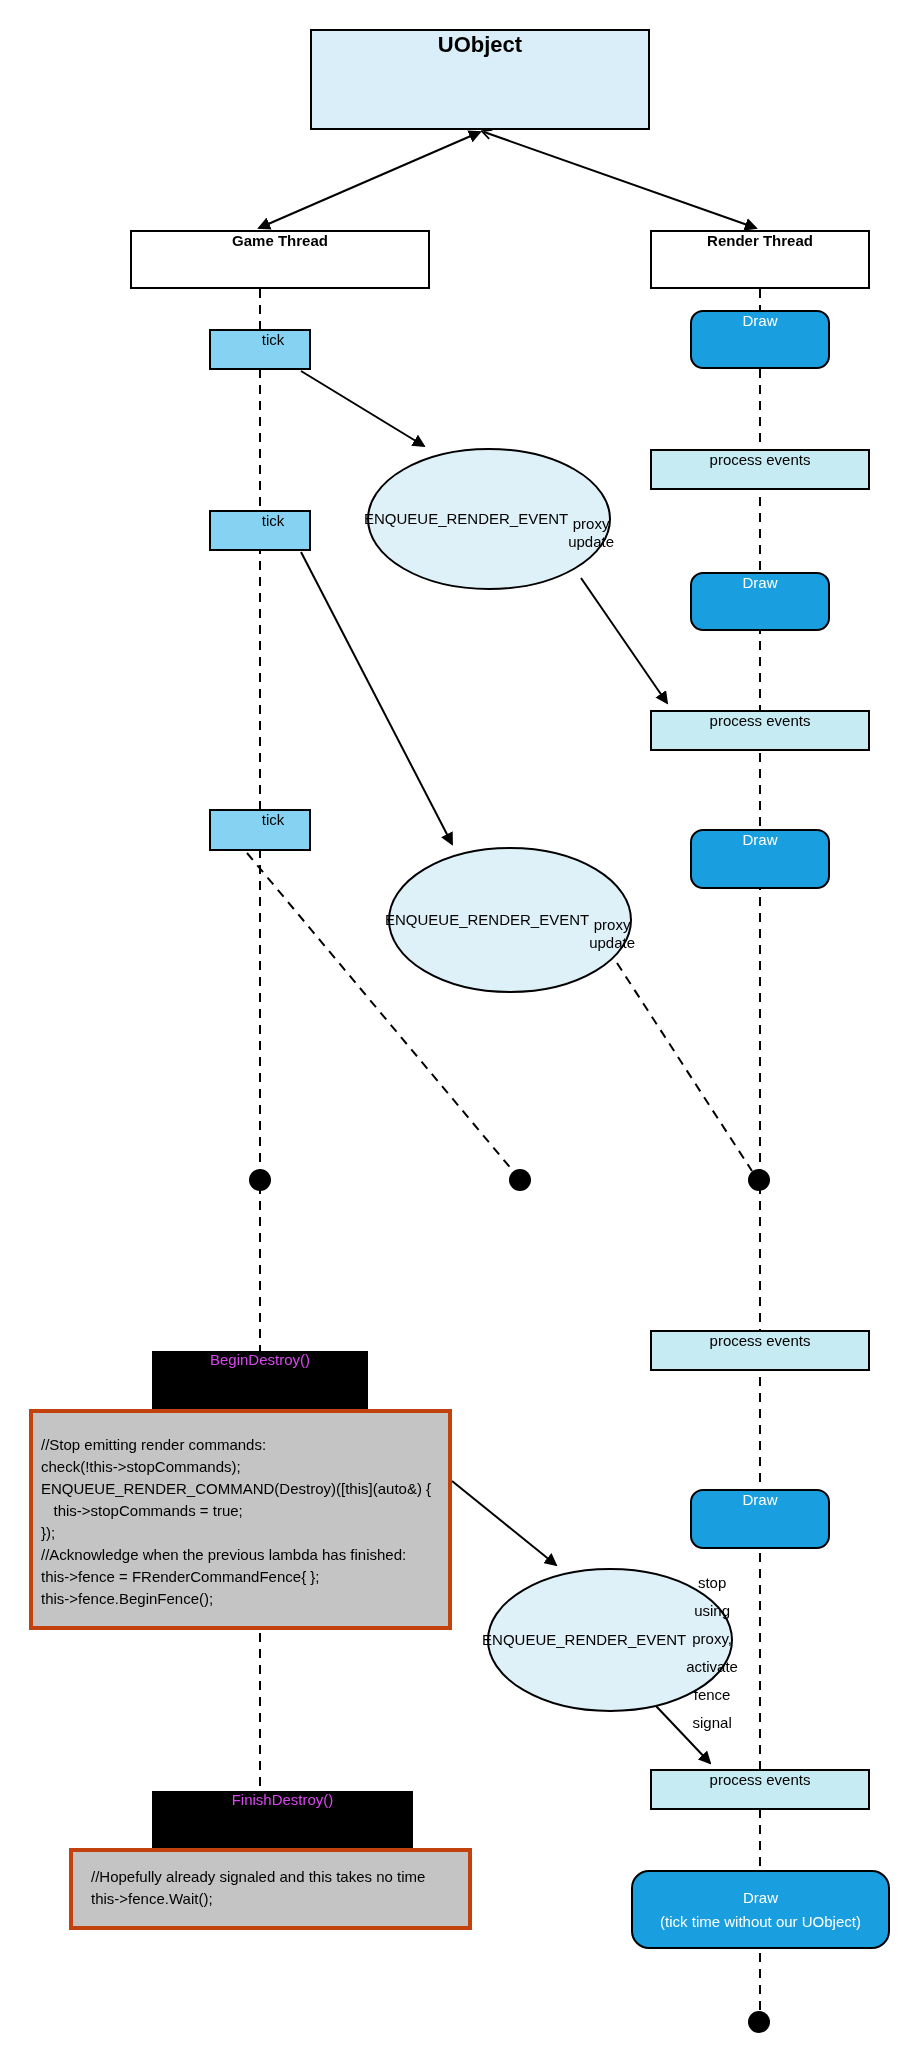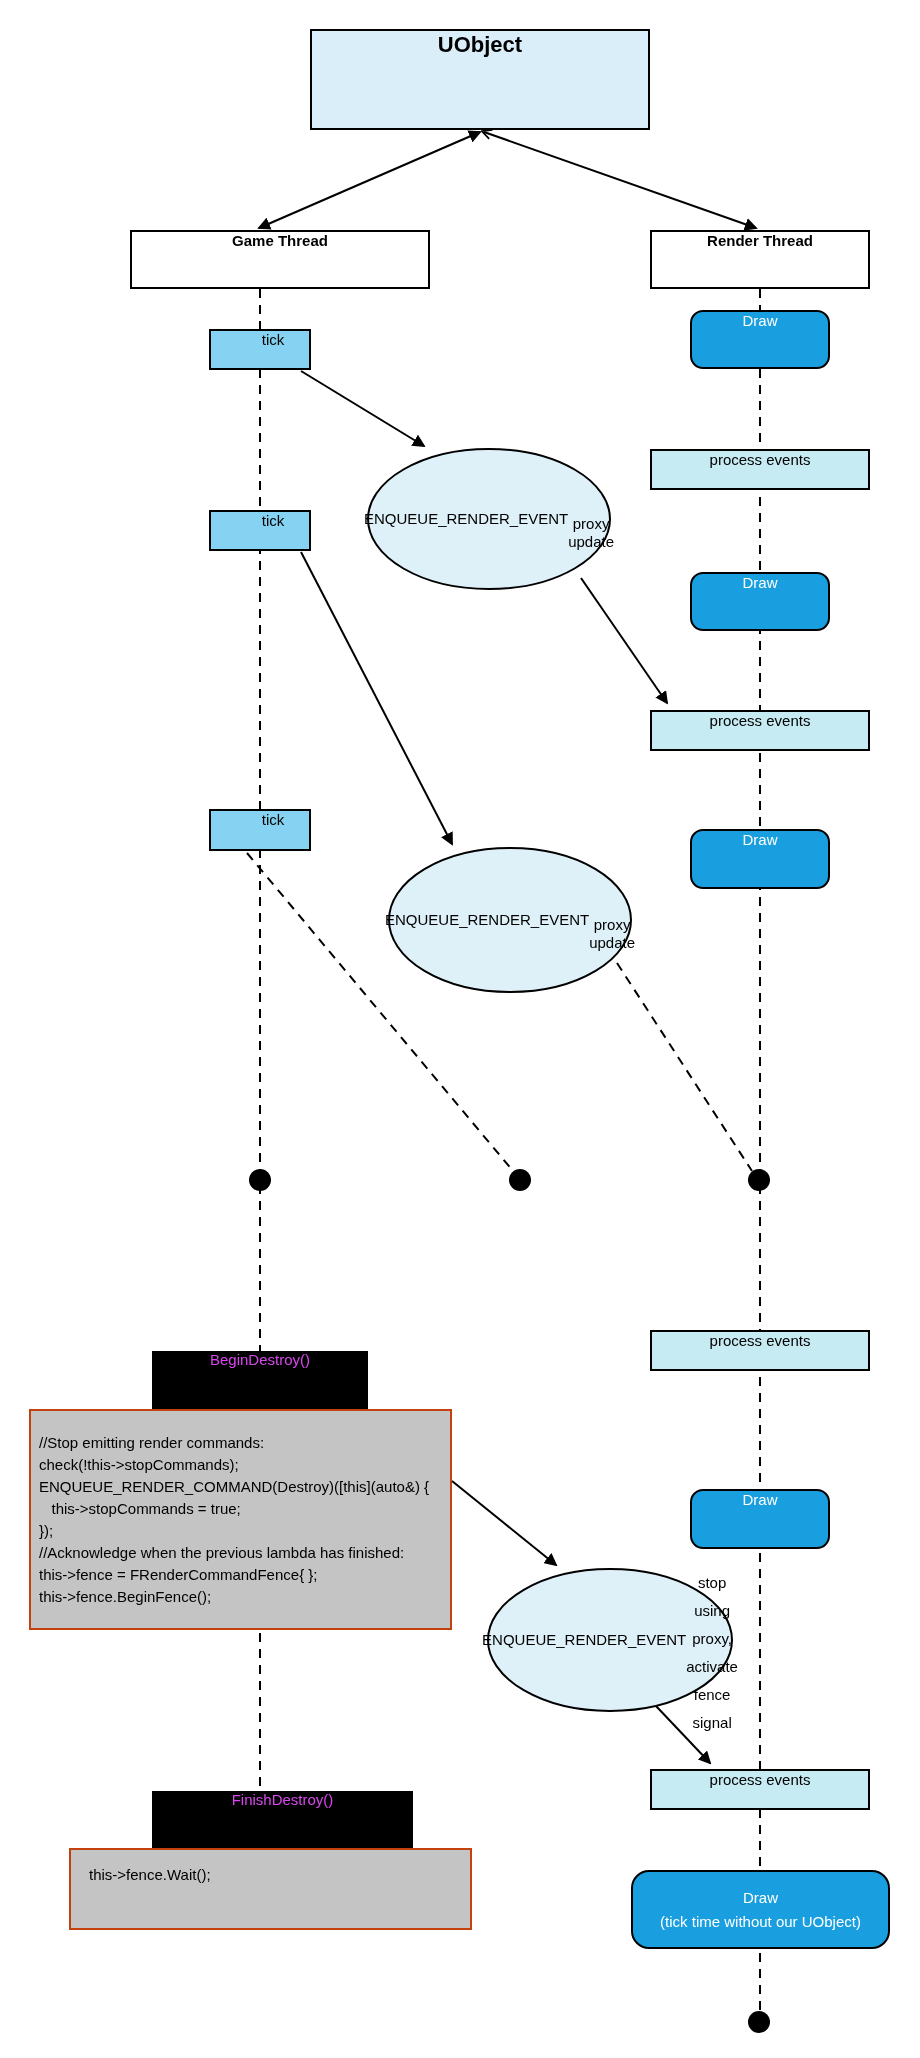--- a/index.html
+++ b/index.html
@@ -14,21 +14,21 @@
     text-align:center; font-size:15px; line-height:1.25;
   }
   .uobject  { background:#daeef9; font-weight:bold; font-size:22px; }
   .thread   { background:#ffffff; font-weight:bold; }
   .tick     { background:#85d2f2;padding-left:26px; }
   .draw     { background:#199fe0; color:#ffffff; border-radius:13px; }
   .draw-big { background:#199fe0; color:#ffffff; border-radius:18px; flex-direction:column; }
   .pe       { background:#c7ebf3; }
   .blackbox { background:#000000; color:#d946ef; border:none; }
   .graybox  {
-    position:absolute; box-sizing:border-box; background:#c4c4c4; border:2px solid #c2410c;
+    position:absolute; box-sizing:border-box; background:#c4c4c4; border:4px solid #c2410c;
     font-size:15px; line-height:22px; text-align:left;
   }
   .graybox .code-line { white-space:pre; }
   .ellipse-label {
     position:absolute; display:flex; flex-direction:row; align-items:center;
     justify-content:center; text-align:center; font-size:15px; line-height:1.2;
   }
   .ellipse-label .gap-top { margin-top:27px; }
   .ellipse-label .sub { line-height:28px; margin-top:26px; }
 </style>
@@ -144,20 +144,21 @@
     <div class="code-line">});</div>
     <div class="code-line">//Acknowledge when the previous lambda has finished:</div>
     <div class="code-line">this-&gt;fence = FRenderCommandFence{ };</div>
     <div class="code-line">this-&gt;fence.BeginFence();</div>
   </div>
 
   <div class="box blackbox" style="left:152px; top:1791px; width:261px; height:57px;">
     <span>FinishDestroy()</span>
   </div>
   <div class="graybox" style="left:69px; top:1848px; width:403px; height:82px; padding:14px 6px 0 18px;">
+    <div class="code-line">//Hopefully already signaled and this takes no time</div>
     <div class="code-line">this-&gt;fence.Wait();</div>
   </div>
 
   <div class="box draw-big" style="left:631px; top:1870px; width:259px; height:79px; line-height:24px;">
     <div>Draw</div>
     <div>(tick time without our UObject)</div>
   </div>
 
 </div>
 

